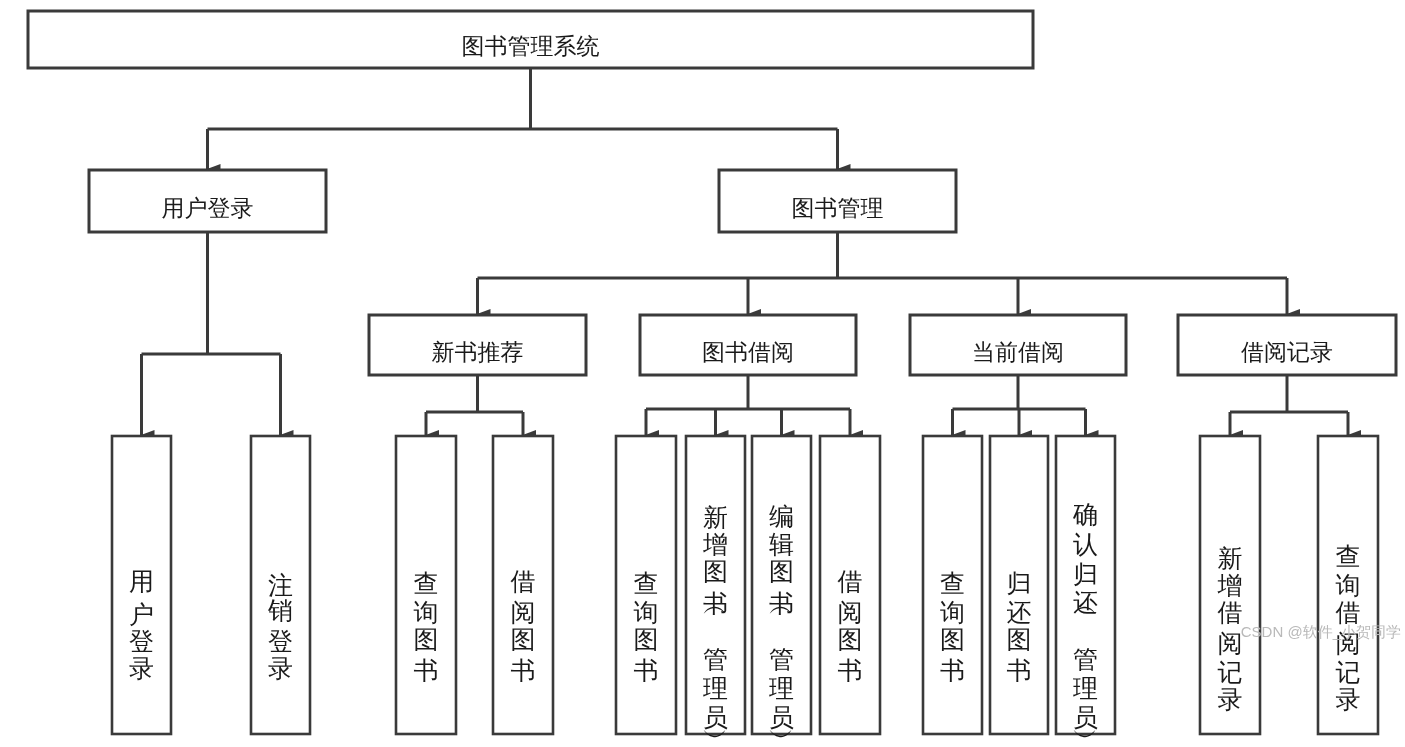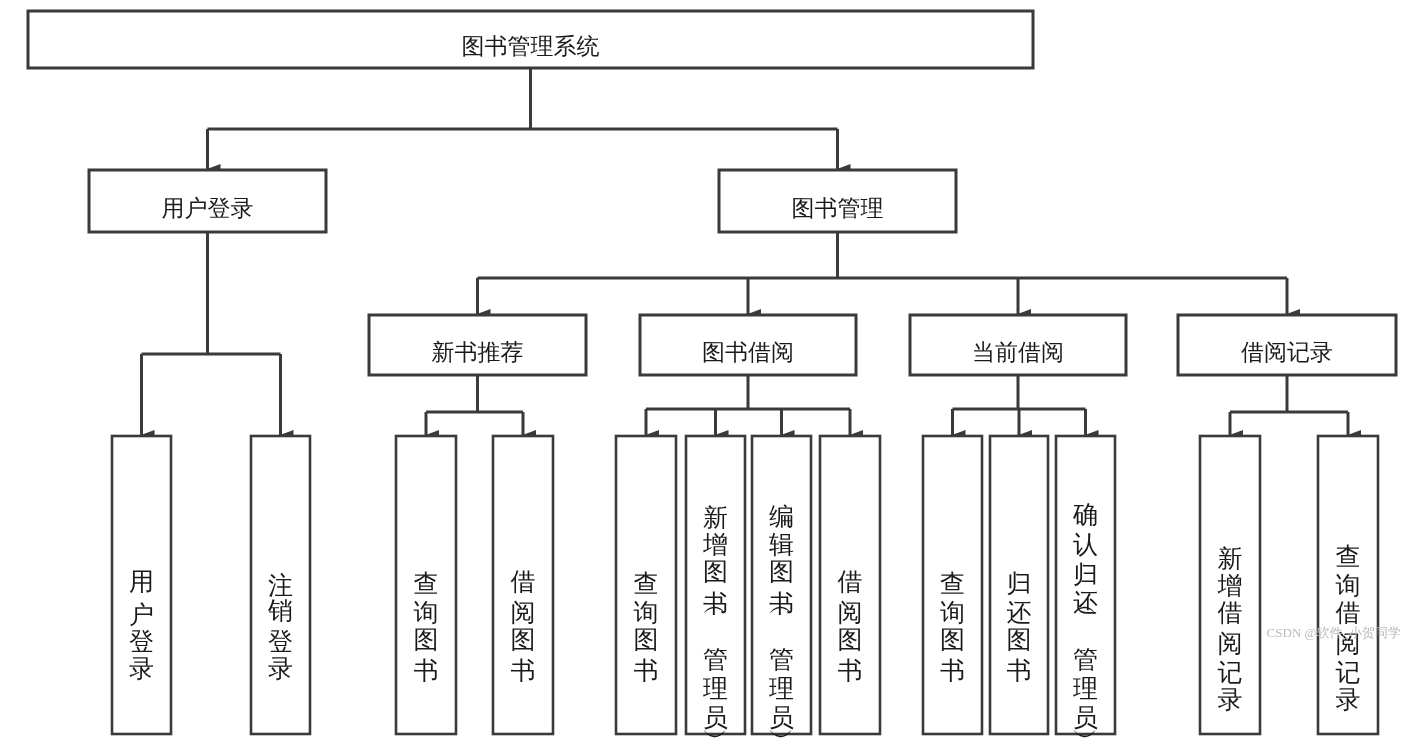--- a/index.html
+++ b/index.html
@@ -57,22 +57,22 @@
     fill: #1a1a1a;
     text-anchor: middle;
     writing-mode: tb;
     glyph-orientation-vertical: 0;
     letter-spacing: 2px;
   }
   .watermark-text {
     position: absolute;
     right: 12px;
     bottom: 6px;
-    font-family: Liberation Serif, serif;
-    font-size: 13px;
+    font-family: Liberation Sans, sans-serif;
+    font-size: 15px;
     color: #b9b9b9;
     white-space: nowrap;
     user-select: none;
   }
 </style>
 </head>
 <body>
 
 <div id="diagram-root">
   <svg id="diagram" viewBox="0 0 1405 747" xmlns="http://www.w3.org/2000/svg">

